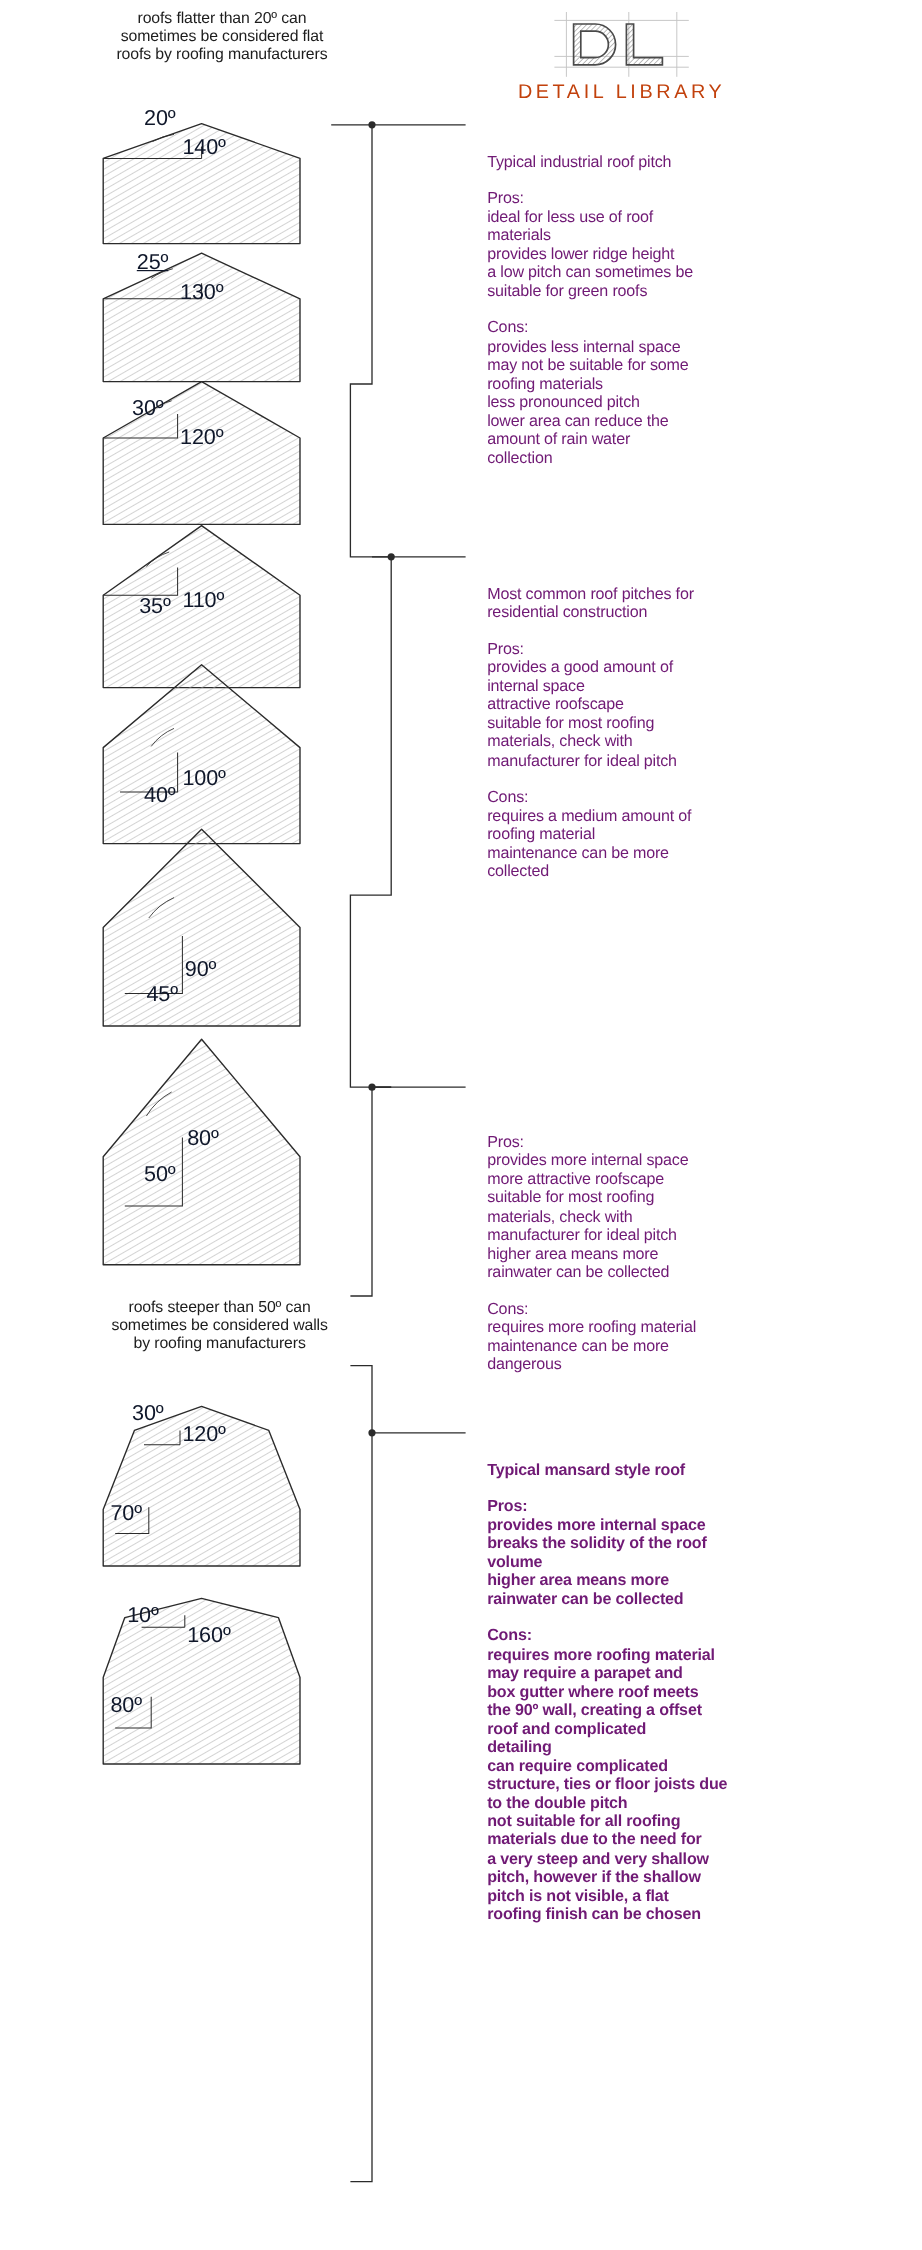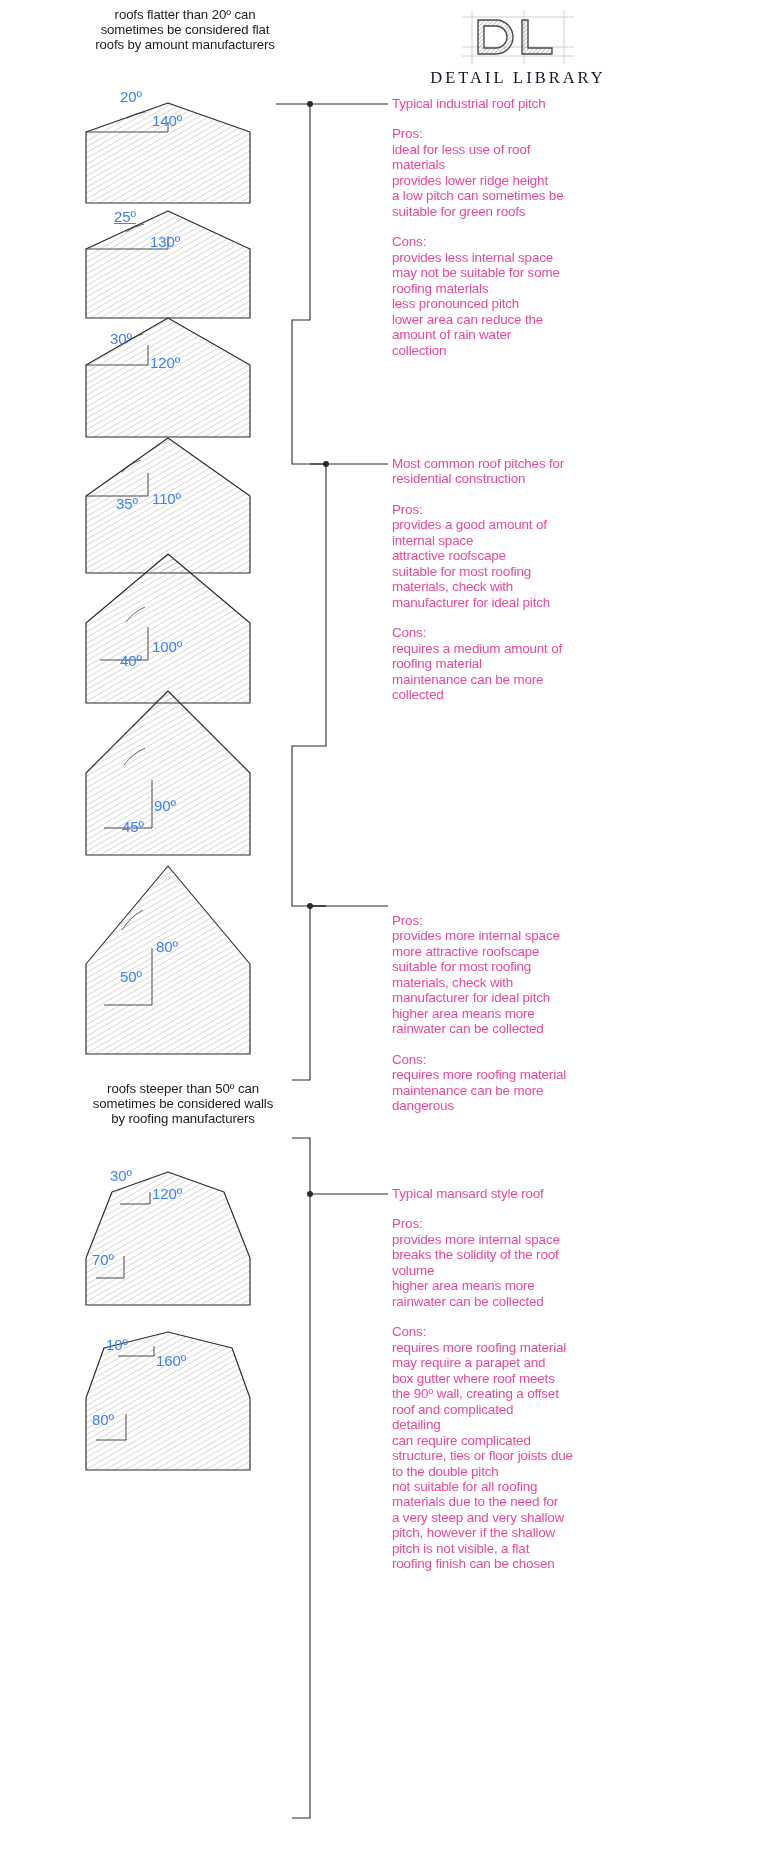--- a/index.html
+++ b/index.html
@@ -30,59 +30,60 @@
   #caption-bot   { left: 40px;  top: 1825px; width: 290px; }
 
   
   .logo-wrap { position: absolute; left: 418px; top: 6px; width: 200px; height: 88px; }
   .logo-mark { position: absolute; left: 0; top: 0; width: 200px; height: 62px; }
   .logo-word {
     position: absolute; left: 0; top: 62px; width: 200px;
     text-align: center;
     font-size: 16.5px;
     letter-spacing: 3.0px;
-    color: #0f172a;
-    font-family: Liberation Serif, serif;
+    color: #c2410c;
+    font-family: Liberation Sans, sans-serif;
   }
 
   
   .roofs-svg, .leader-svg { position: absolute; left: 0; top: 0; }
 
   
   .angle {
     position: absolute;
-    font-size: 15px;
-    color: #3b82f6;
+    font-size: 18px;
+    color: #0f172a;
     white-space: nowrap;
     letter-spacing: -0.1px;
   }
 
   
   .note {
     position: absolute;
-    left: 392px;
+    left: 406px;
     width: 210px;
     font-size: 13.4px;
     line-height: 1.155;
-    color: #ec4899;
+    color: #701a75;
     letter-spacing: -0.15px;
+    margin-top: 31px;
   }
   .note .head { margin: 0; white-space: pre-line; }
   .note .grp  { margin-top: 15px; }
   .note .grp .lbl { display: block; }
   .note .grp .body { display: block; white-space: pre-line; }
 </style>
 </head>
 <body>
 
 <div class="sheet">
 
   <div class="caption" id="caption-top">roofs flatter than 20º can
 sometimes be considered flat
-roofs by amount manufacturers</div>
+roofs by roofing manufacturers</div>
 
   <div class="logo-wrap">
     <svg class="logo-mark" viewBox="0 0 200 62">
       <defs>
         <pattern id="logohatch" width="3" height="3" patternUnits="userSpaceOnUse" patternTransform="rotate(45)">
           <line x1="0" y1="0" x2="0" y2="3" stroke="#8d8d8d" stroke-width="1"></line>
         </pattern>
       </defs>
 
       <g stroke="#c4c4c4" stroke-width="0.8">
@@ -266,21 +267,21 @@
 rainwater can be collected</span>
     </div>
     <div class="grp">
       <span class="lbl">Cons:</span>
       <span class="body">requires more roofing material
 maintenance can be more
 dangerous</span>
     </div>
   </div>
 
-  <div class="note" style="top:1186px;">
+  <div class="note" style="top:1186px;font-weight:bold;">
     <div class="head">Typical mansard style roof</div>
     <div class="grp">
       <span class="lbl">Pros:</span>
       <span class="body">provides more internal space
 breaks the solidity of the roof
 volume
 higher area means more
 rainwater can be collected</span>
     </div>
     <div class="grp">

